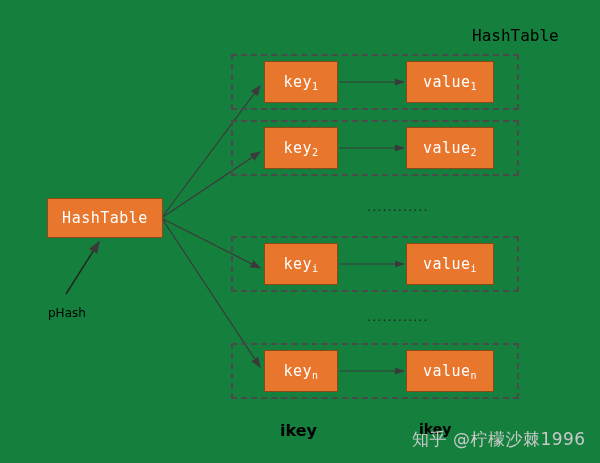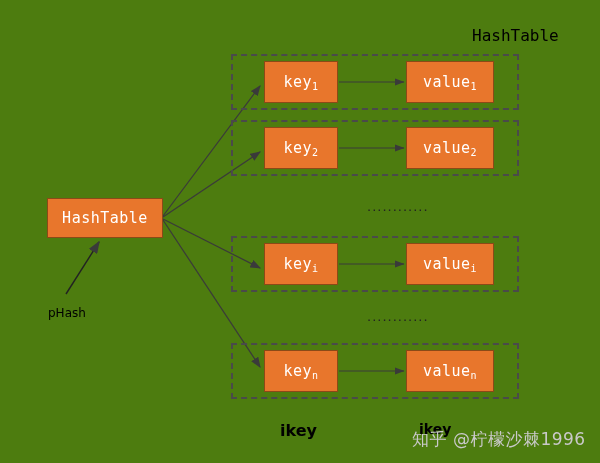--- a/index.html
+++ b/index.html
@@ -4,21 +4,21 @@
 <style>
   html, body {
     margin: 0;
     padding: 0;
     background: #ffffff;
   }
   #canvas {
     position: relative;
     width: 600px;
     height: 463px;
-    background: #4d7c0f;
+    background: #15803d;
     overflow: hidden;
     font-family: "DejaVu Sans Mono", "Liberation Mono", monospace;
   }
   #svg-layer {
     position: absolute;
     left: 0;
     top: 0;
     width: 600px;
     height: 463px;
   }

